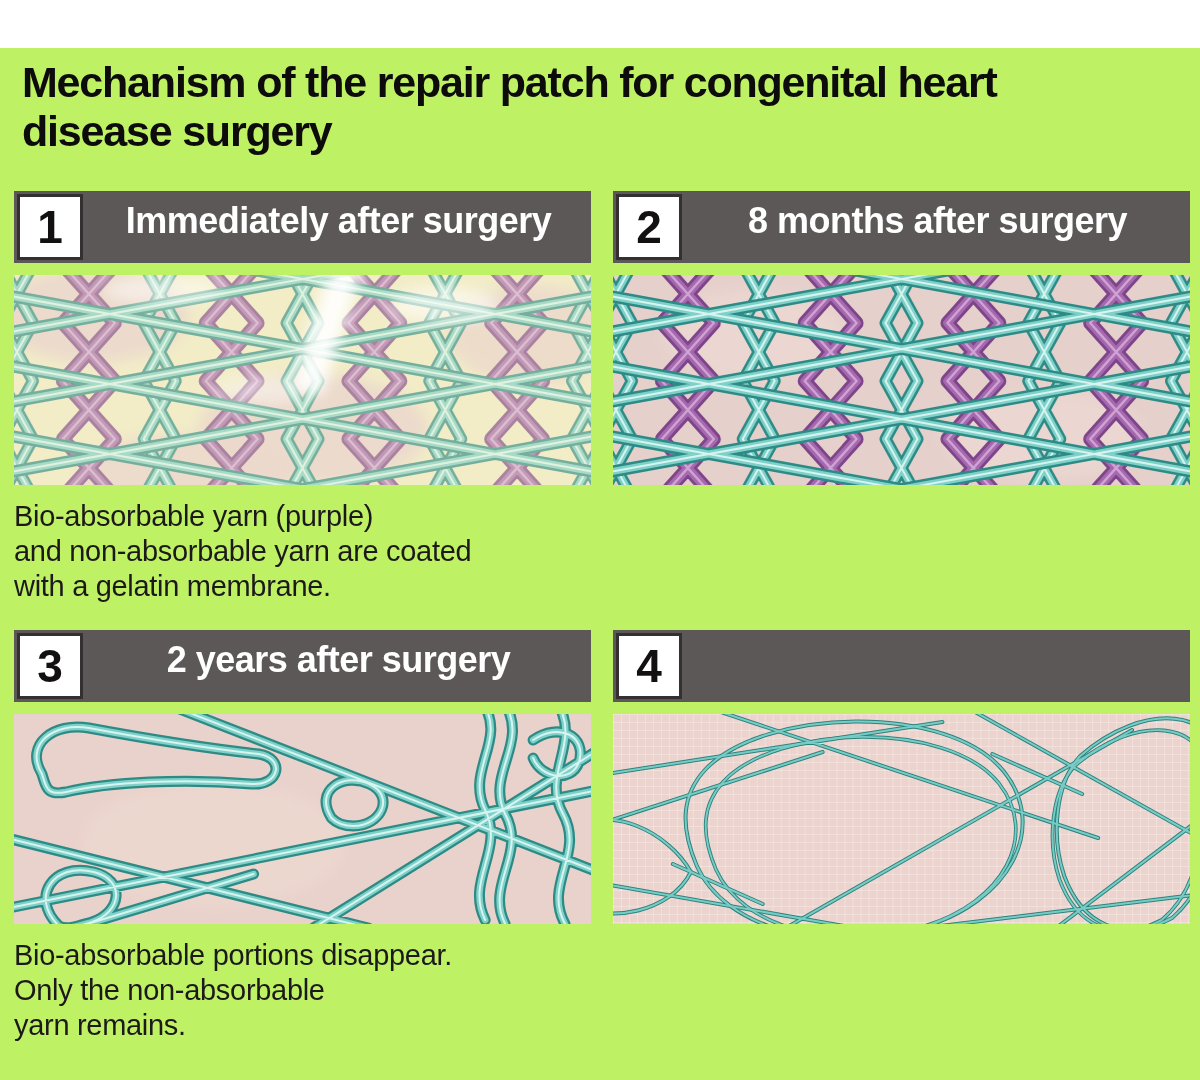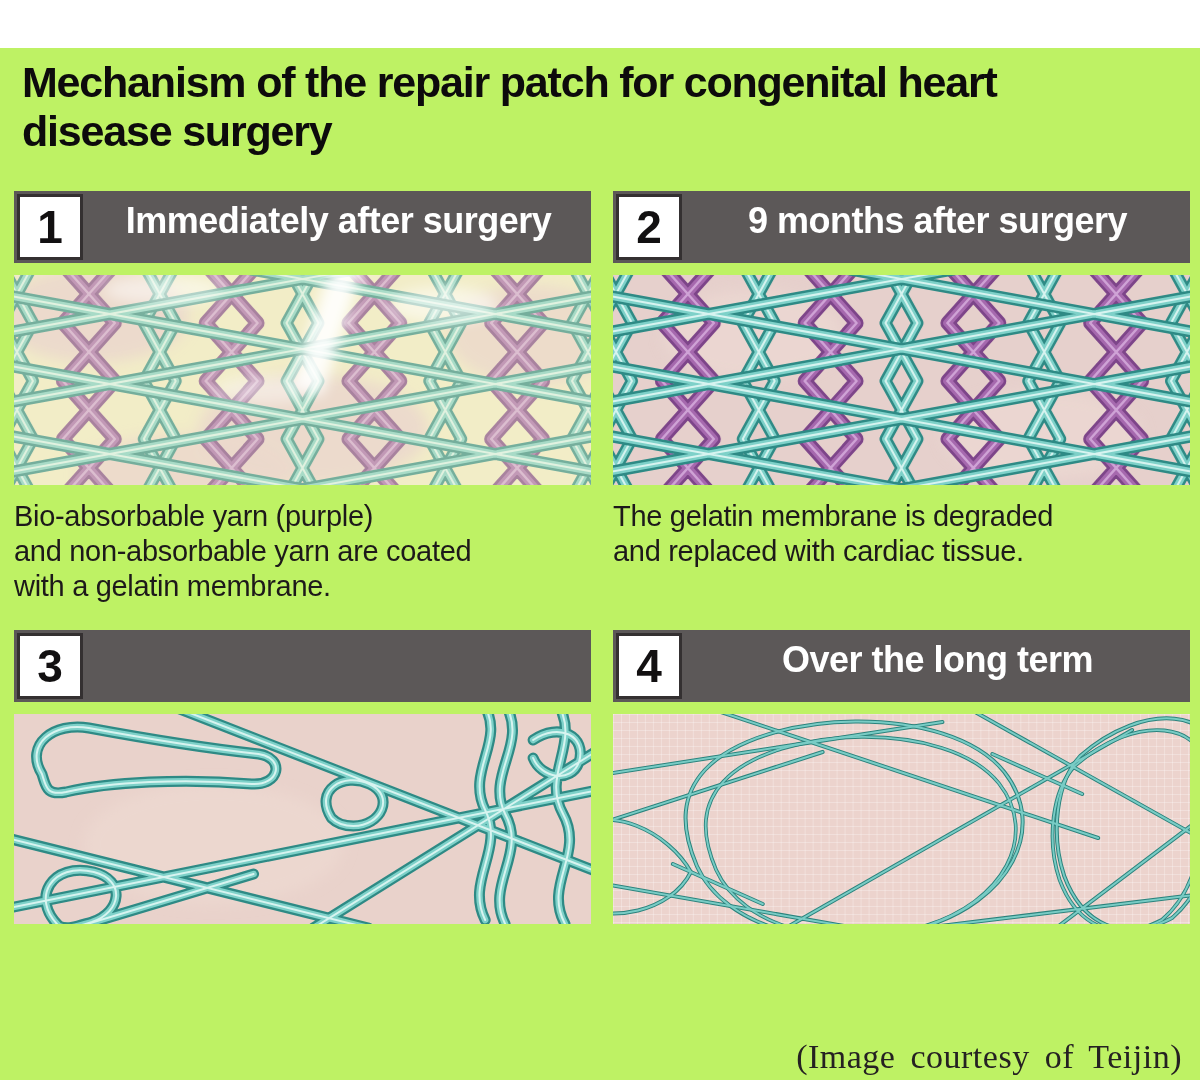--- a/index.html
+++ b/index.html
@@ -140,63 +140,64 @@
       <p class="caption">Bio-absorbable yarn (purple)
 and non-absorbable yarn are coated
 with a gelatin membrane.</p>
     </section>
 
     <section class="panel">
       <header class="panel-head">
         <div class="num-box">
             <span>2</span>
           </div>
-        <div class="head-label">9 months after surgery</div>
+        <div class="head-label">8 months after surgery</div>
       </header>
       <div class="panel-image" role="img" aria-label="Purple and teal yarn mesh embedded in pink cardiac tissue">
         <svg viewBox="0 0 578 210" preserveAspectRatio="none">
           <rect x="0" y="0" width="578" height="210" fill="#e6d0cc"></rect>
           <g filter="url(#b7)">
             <ellipse cx="140" cy="60" rx="90" ry="45" fill="#ecd8d3" opacity="0.7"></ellipse>
             <ellipse cx="430" cy="160" rx="100" ry="45" fill="#ecd8d3" opacity="0.7"></ellipse>
           </g>
           <use href="#mesh"></use>
         </svg>
       </div>
-      <p class="caption">The gelatin membrane is degraded
-and replaced with cardiac tissue.</p>
     </section>
 
     <section class="panel">
       <header class="panel-head">
         <div class="num-box">
             <span>3</span>
           </div>
+        <div class="head-label">2 years after surgery</div>
       </header>
       <div class="panel-image" role="img" aria-label="Loose teal non-absorbable yarn mesh on pink tissue">
         <svg viewBox="0 0 578 210" preserveAspectRatio="none">
           <rect x="0" y="0" width="578" height="210" fill="#e9d2cb"></rect>
           <g filter="url(#b7)">
             <ellipse cx="200" cy="130" rx="130" ry="60" fill="#eedad2" opacity="0.6"></ellipse>
           </g>
           <g fill="none" stroke-linecap="round" stroke-linejoin="round">
             <use href="#loose" stroke="#2e8a85" stroke-width="11"></use>
             <use href="#loose" stroke="#7ed1c9" stroke-width="6.5"></use>
             <use href="#loose" stroke="#d7f4f0" stroke-width="2"></use>
           </g>
         </svg>
       </div>
+      <p class="caption">Bio-absorbable portions disappear.
+Only the non-absorbable
+yarn remains.</p>
     </section>
 
     <section class="panel">
       <header class="panel-head">
         <div class="num-box">
             <span>4</span>
           </div>
-        <div class="head-label">Over the long term</div>
       </header>
       <div class="panel-image" role="img" aria-label="Expanded open teal yarn web on pink grid background">
         <svg viewBox="0 0 578 210" preserveAspectRatio="none">
           <rect x="0" y="0" width="578" height="210" fill="#ecd3cd"></rect>
           <rect x="0" y="0" width="578" height="210" fill="url(#grid4)"></rect>
           <g fill="none" stroke-linecap="round" stroke-linejoin="round">
             <g stroke="#2b837d" stroke-width="4">
               <use href="#webA"></use>
               <use href="#webA" transform="translate(26,16) scale(0.92)"></use>
               <use href="#webB"></use>
@@ -213,16 +214,15 @@
               <use href="#chords"></use>
             </g>
           </g>
         </svg>
       </div>
     </section>
 
   </div>
 
   <div class="credits">
-    <div class="credit-serif">(Image courtesy of Teijin)</div>
   </div>
 
 </div>
 
 </body></html>

